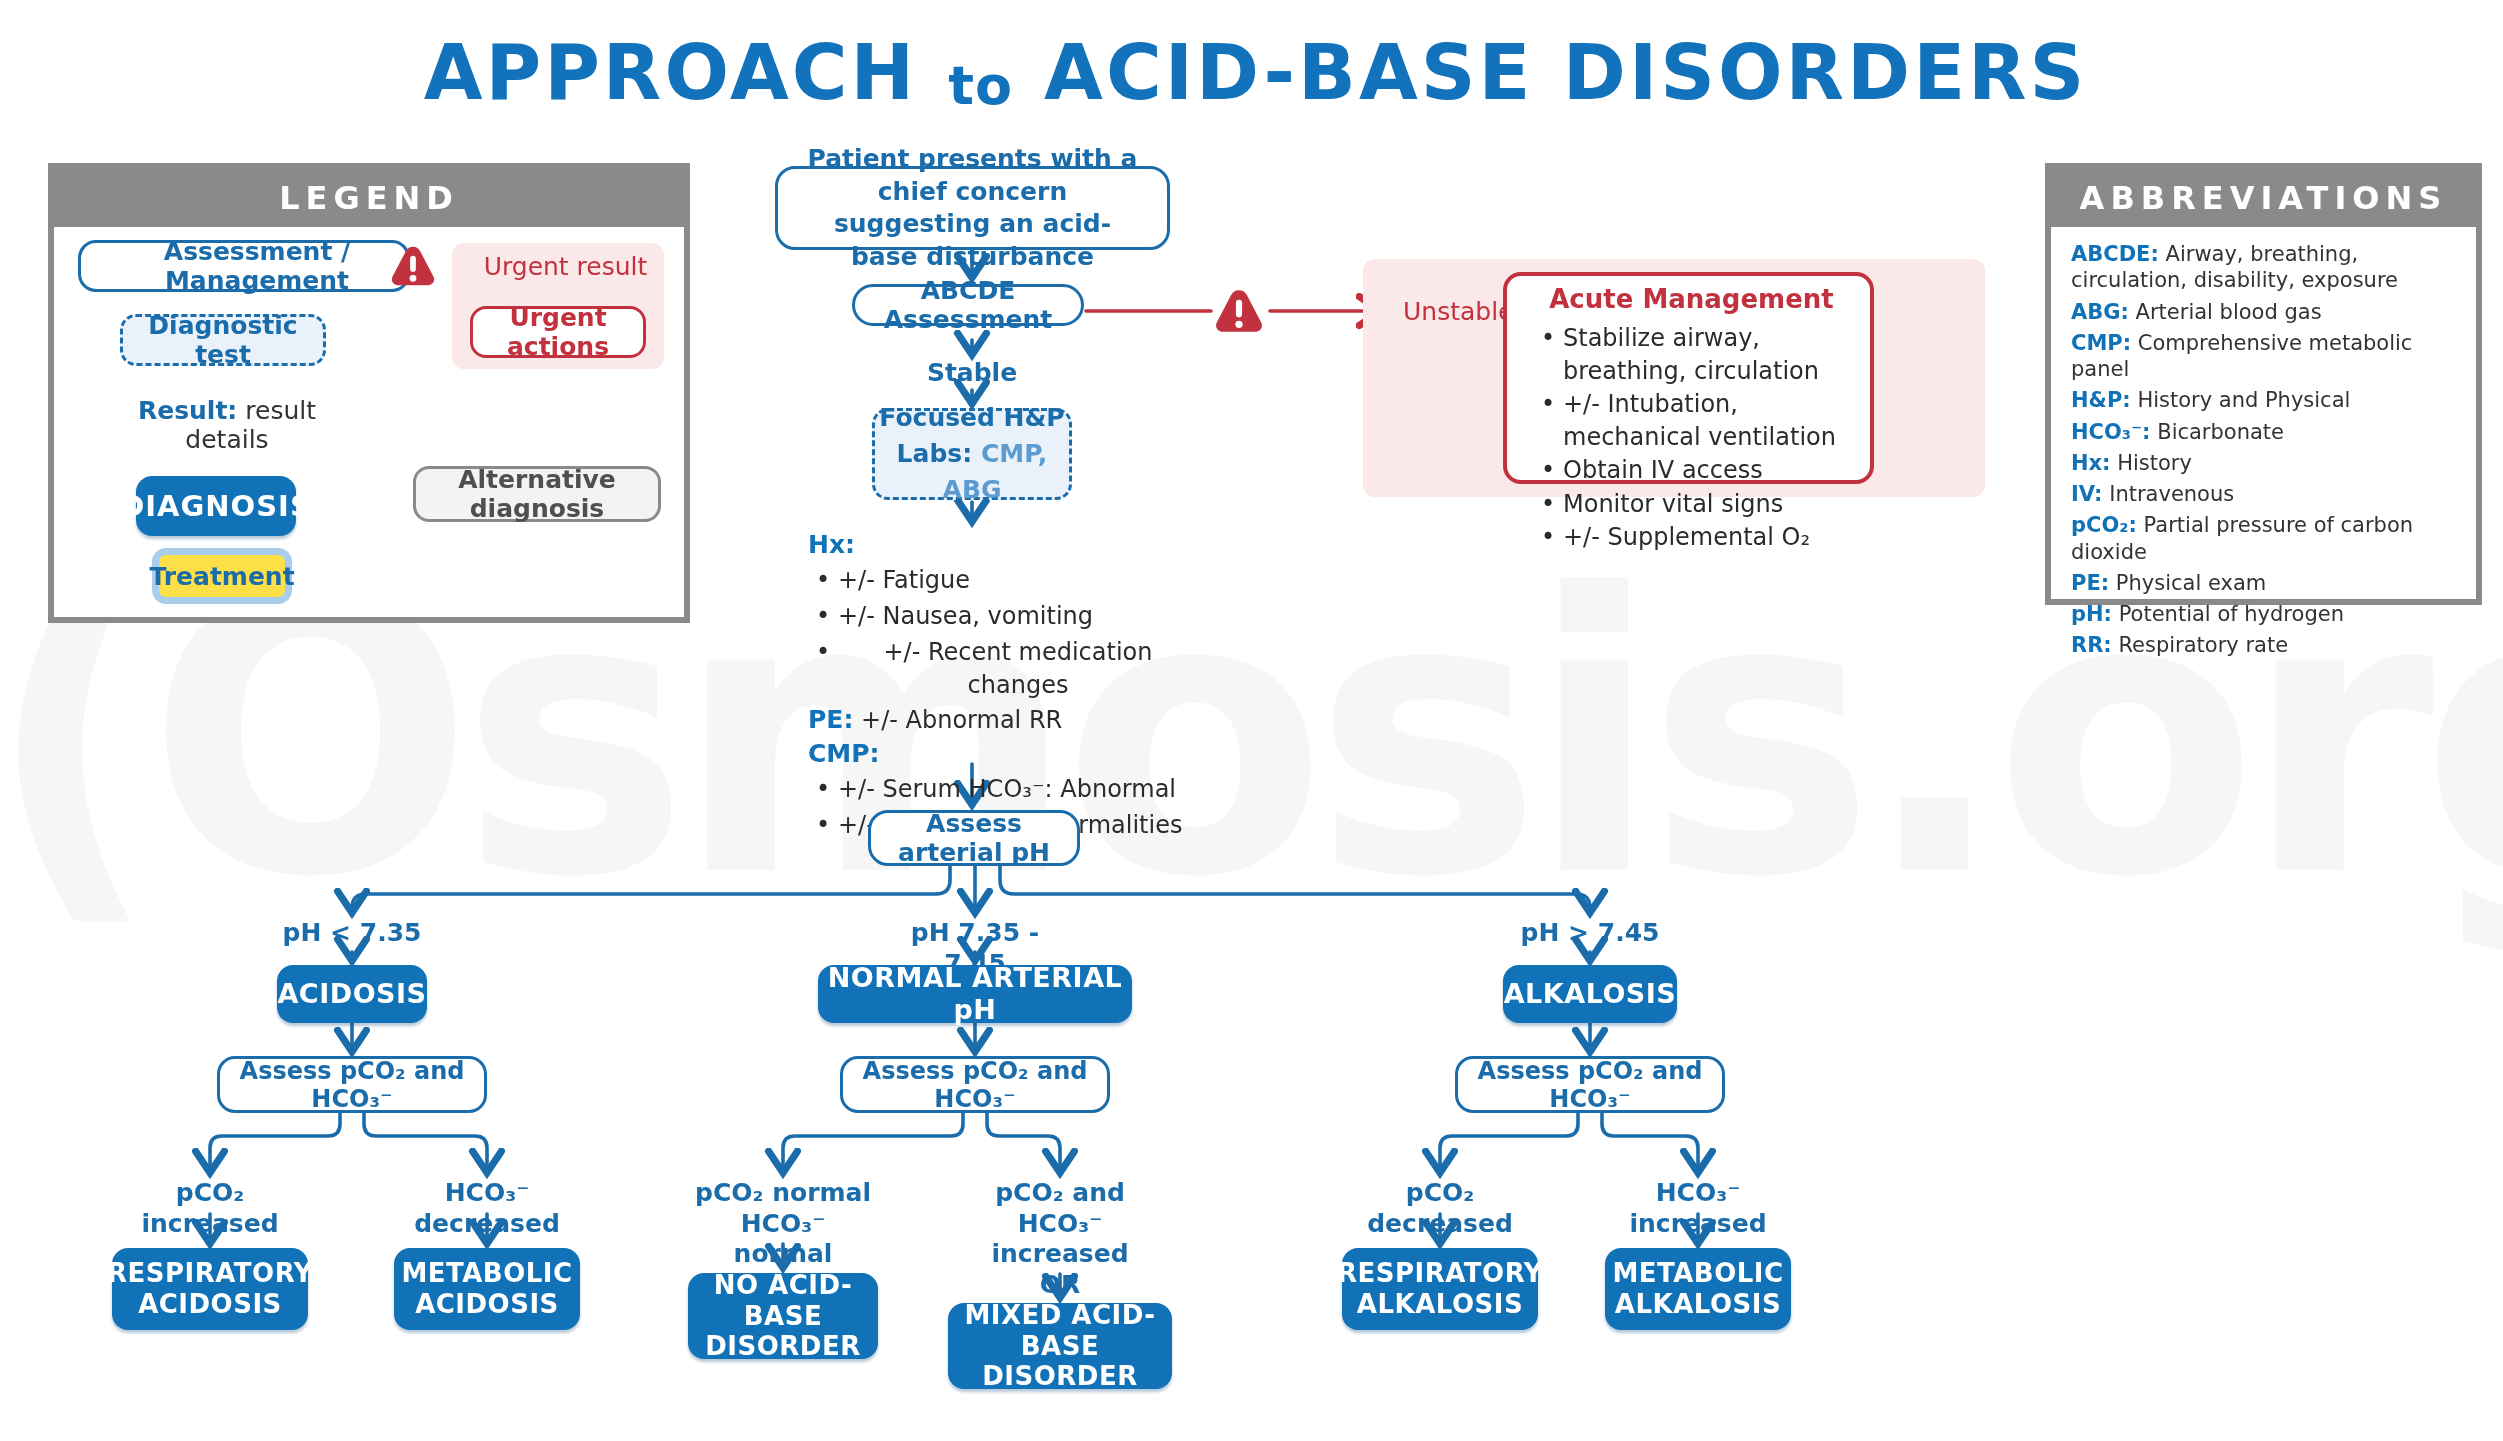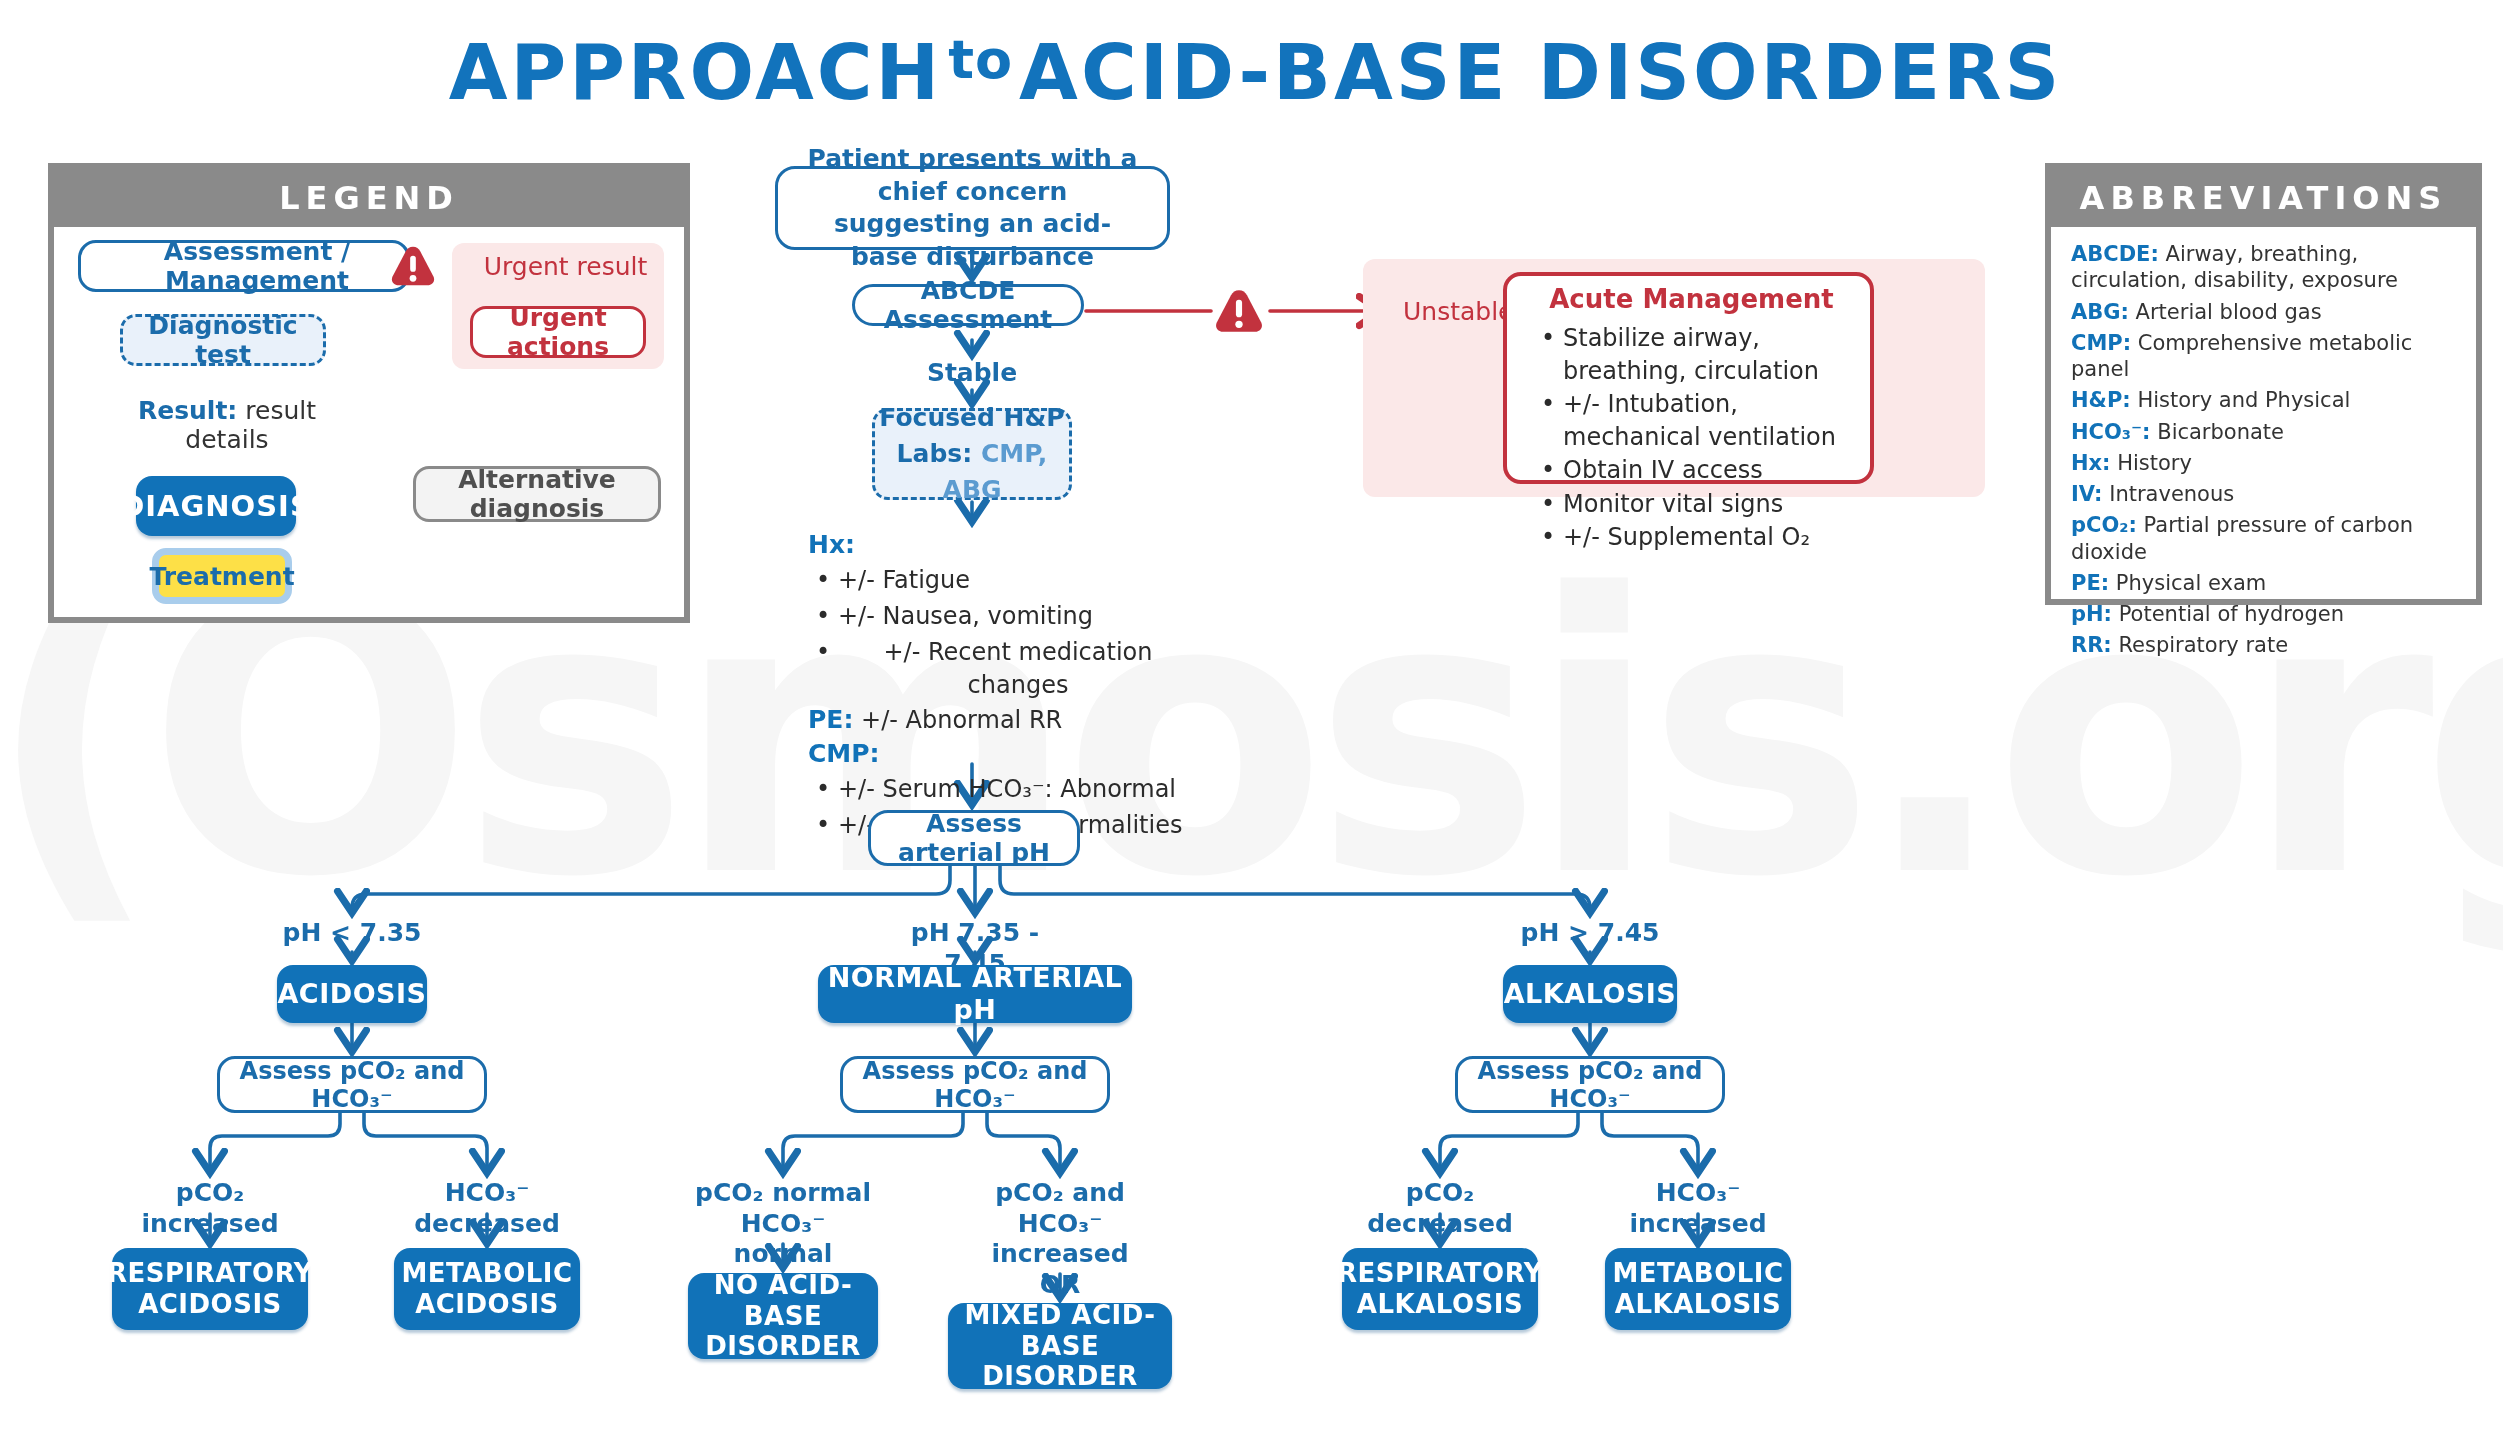--- a/index.html
+++ b/index.html
@@ -5,21 +5,21 @@
   html,body{margin:0;padding:0;background:#ffffff;}
   *{box-sizing:border-box;font-family:"DejaVu Sans","Liberation Sans",sans-serif;}
   .canvas{position:relative;width:2503px;height:1441px;background:#fff;overflow:hidden;}
 
   .watermark{position:absolute;left:-15px;top:545px;z-index:0;font-size:385px;font-weight:800;
     letter-spacing:-14px;color:#f6f6f6;white-space:nowrap;line-height:1;}
 
   svg.connectors{position:absolute;left:0;top:0;z-index:1;}
   .abs{position:absolute;z-index:2;}
 
-  .title{display:flex;justify-content:center;align-items:flex-start;gap:6px;position:absolute;
+  .title{display:flex;justify-content:center;align-items:flex-end;gap:31px;position:absolute;
     left:0;top:28px;width:100%;margin:0;z-index:2;color:#1273bc;font-weight:800;
     font-size:76px;letter-spacing:3px;padding-left:8px;}
   .title .title-to{font-size:54px;font-weight:700;letter-spacing:1px;text-transform:lowercase;}
 
   .panel{border:6px solid #8a8a8a;background:#fff;}
   .panel-header{background:#8a8a8a;color:#fff;font-weight:800;font-size:32px;letter-spacing:6px;
     display:flex;align-items:center;justify-content:center;height:58px;}
 
   .box{display:flex;align-items:center;justify-content:center;text-align:center;}
   .box-blue-outline{background:#fff;border:3.5px solid #1b6cab;border-radius:18px;color:#1b6cab;

